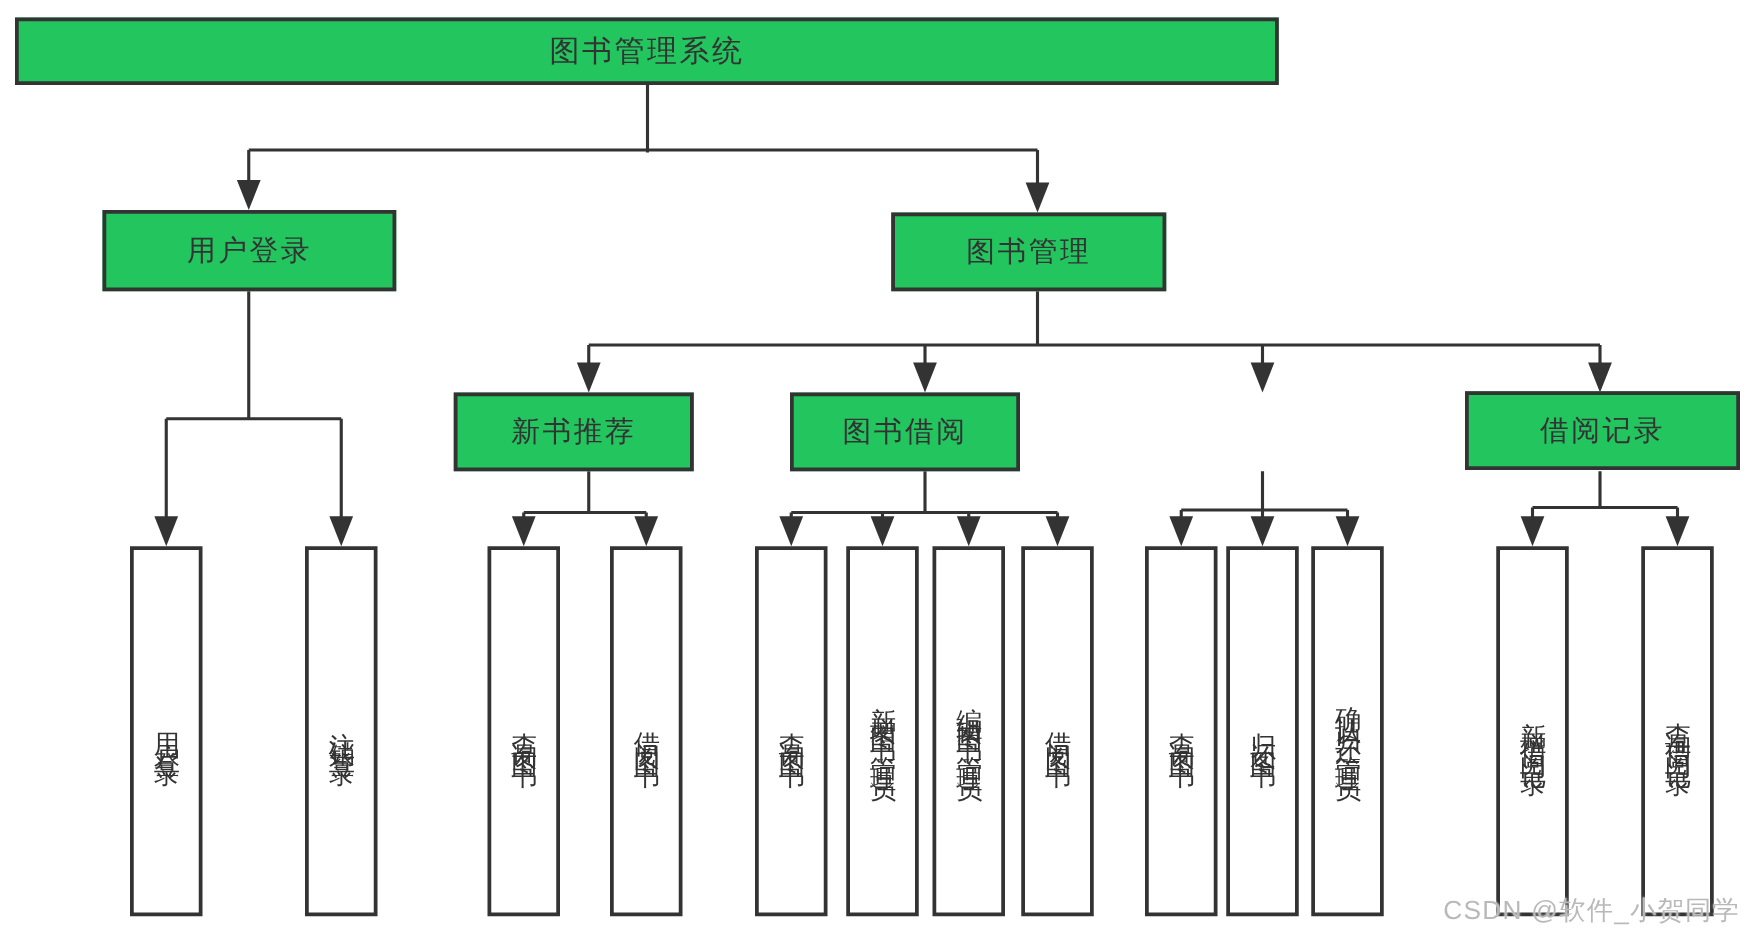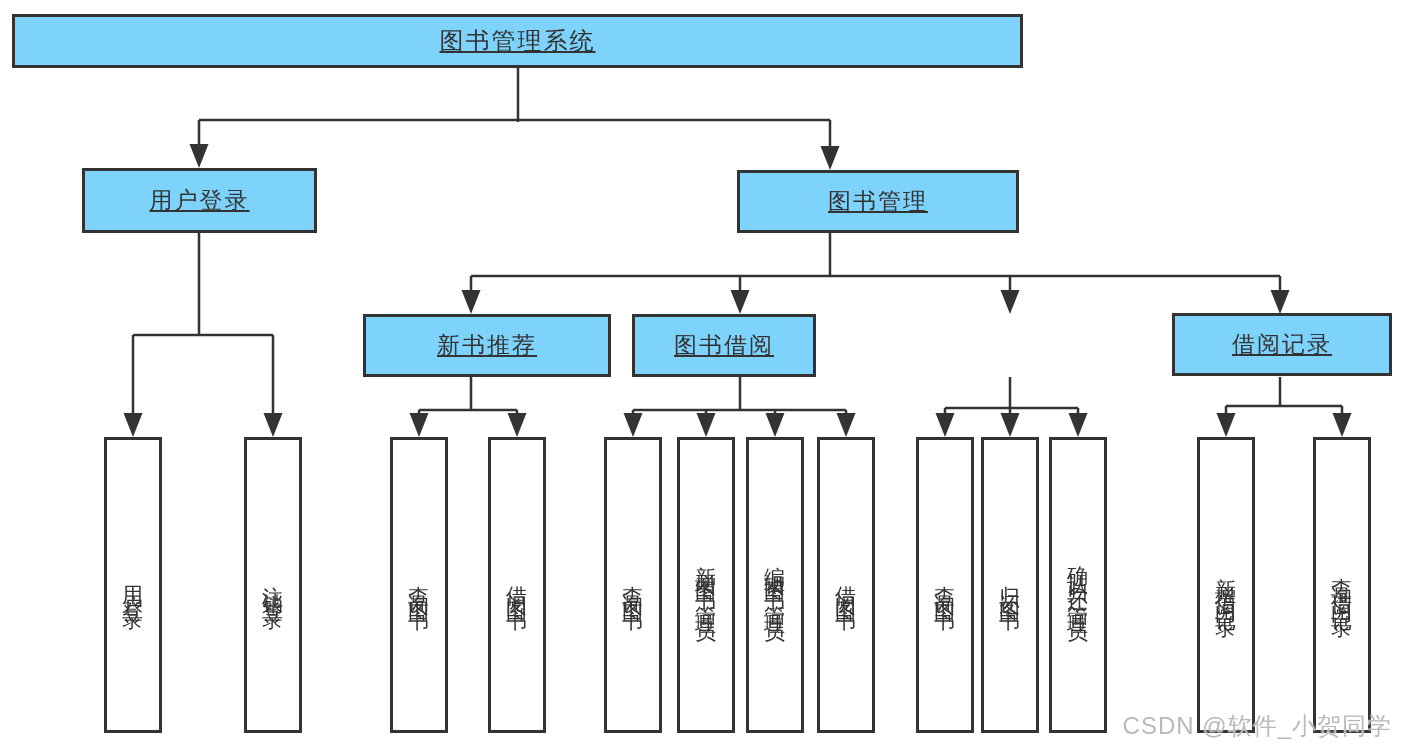--- a/index.html
+++ b/index.html
@@ -18,29 +18,28 @@
   }
   .connectors {
     position: absolute;
     left: 0;
     top: 0;
   }
   .hbox {
     position: absolute;
     box-sizing: border-box;
     border: 3px solid #333333;
-    background: #7dd3fc;
+    background: #22c55e;
     display: flex;
     align-items: center;
     justify-content: center;
     font-size: 23px;
     letter-spacing: 2px;
     color: #333333;
     white-space: nowrap;
-    text-decoration: underline;
   }
   .hbox.root { font-size: 24px; }
   .vbox {
     position: absolute;
     box-sizing: border-box;
     border: 3px solid #333333;
     background: #ffffff;
     top: 437px;
     width: 58px;
     height: 296px;
@@ -54,21 +53,21 @@
     text-orientation: mixed;
     font-size: 21px;
     letter-spacing: 8px;
     line-height: 1;
     white-space: nowrap;
   }
   .watermark {
     position: absolute;
     right: 13px;
     bottom: 5px;
-    font-size: 24px;
+    font-size: 21px;
     letter-spacing: 1px;
     color: #b9b9b9;
     text-shadow: 0 0 2px #ffffff;
     z-index: 5;
     white-space: nowrap;
   }
 </style>
 </head>
 <body>
 
@@ -127,23 +126,23 @@
       <polygon points="1000.5,413 1019.5,413 1010,437"></polygon>
       <polygon points="1068.5,413 1087.5,413 1078,437"></polygon>
       <polygon points="1216.5,413 1235.5,413 1226,437"></polygon>
       <polygon points="1332.5,413 1351.5,413 1342,437"></polygon>
     </g>
   </svg>
 
   <div class="hbox root" style="left:12px; top:14px; width:1011px; height:54px;">图书管理系统</div>
 
   <div class="hbox" style="left:82px; top:168px; width:235px; height:65px;">用户登录</div>
-  <div class="hbox" style="left:713px; top:170px; width:282px; height:63px;margin-left:24px;">图书管理</div>
+  <div class="hbox" style="left:713px; top:170px; width:220px; height:63px;">图书管理</div>
 
-  <div class="hbox" style="left:363px; top:314px; width:248px; height:63px;">新书推荐</div>
+  <div class="hbox" style="left:363px; top:314px; width:192px; height:63px;">新书推荐</div>
   <div class="hbox" style="left:632px; top:314px; width:184px; height:63px;">图书借阅</div>
   <div class="hbox" style="left:1172px; top:313px; width:220px; height:63px;">借阅记录</div>
 
   <div class="vbox" style="left:104px;">
     <span>用户登录</span>
   </div>
   <div class="vbox" style="left:244px;">
     <span>注销登录</span>
   </div>
 

